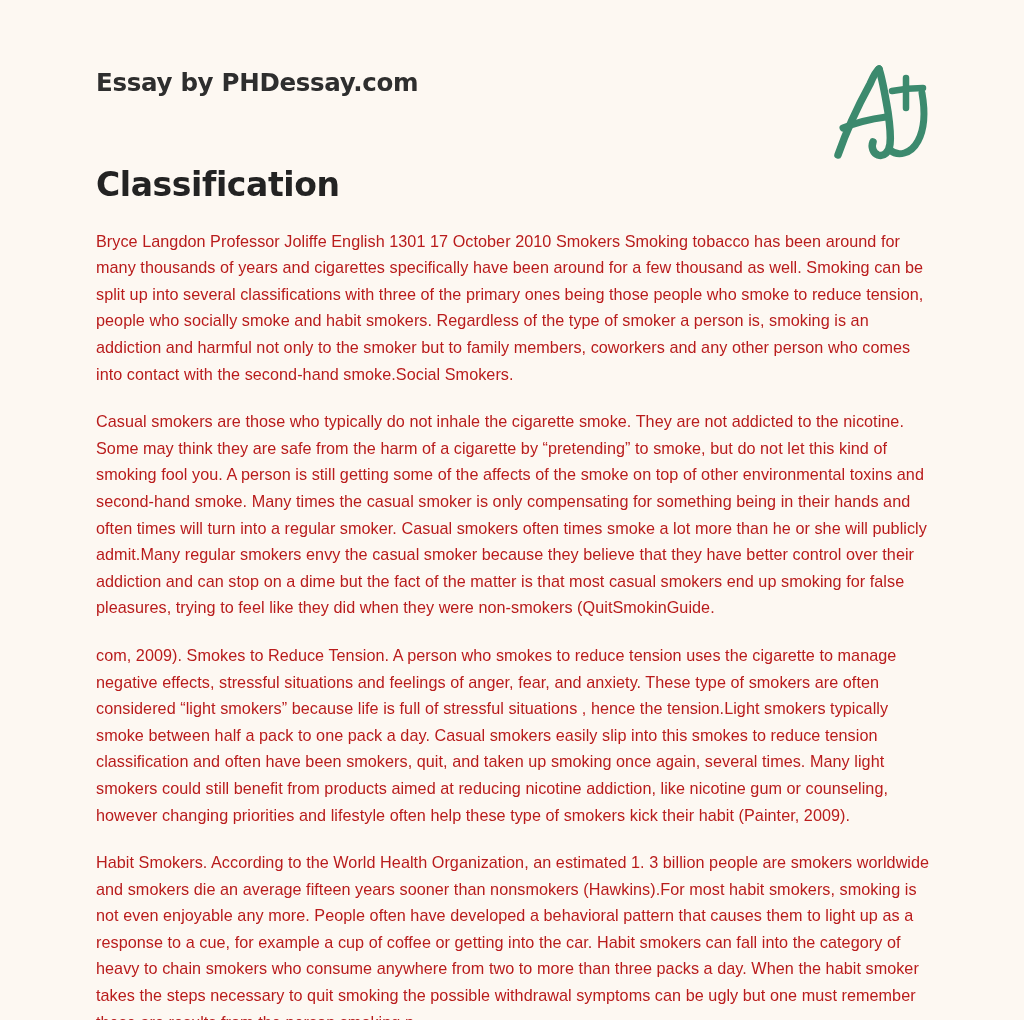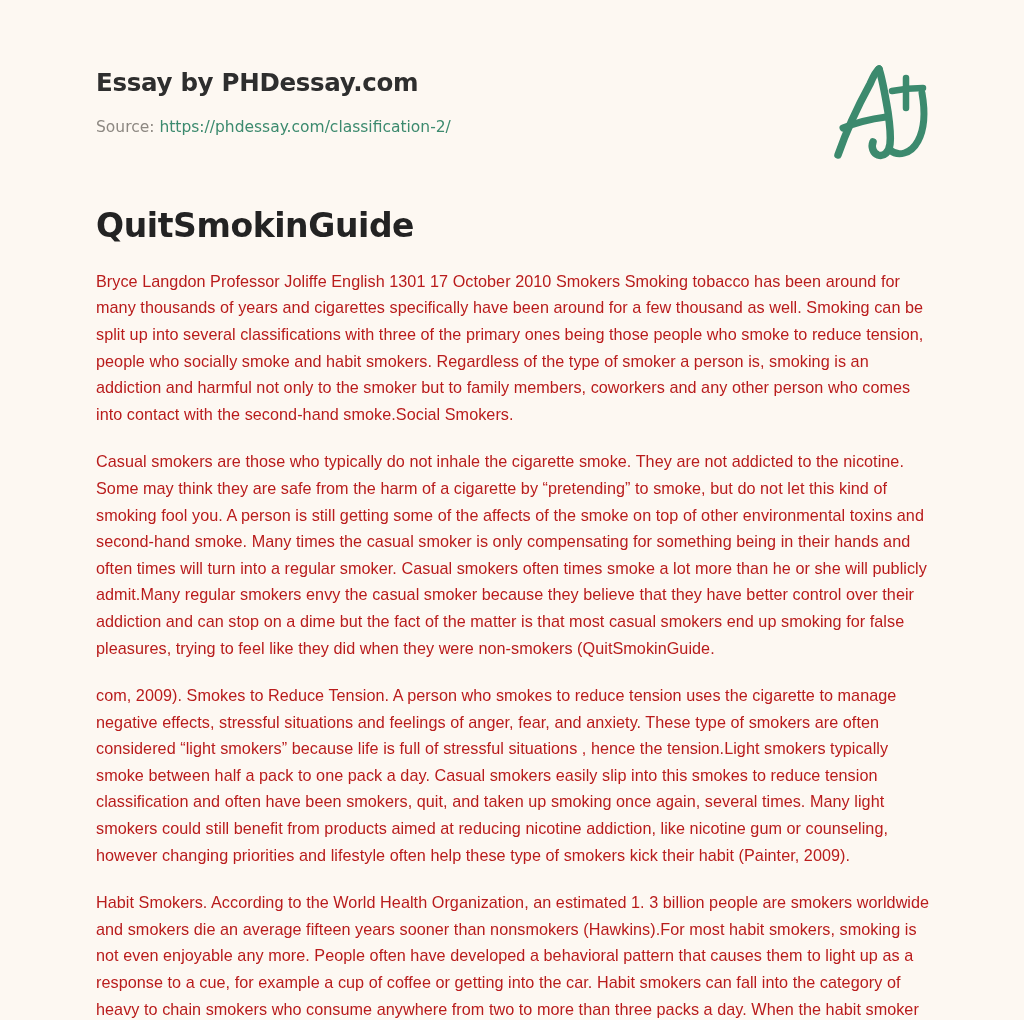--- a/index.html
+++ b/index.html
@@ -113,24 +113,20 @@
   }
 </style>
 </head>
 <body>
 
 <div class="page">
 
   <div class="header">
     <div class="header-left">
       <div class="brand-title">Essay by PHDessay.com</div>
-      <div class="source-line">
-        <span class="source-label">Source:</span>
-        <a class="source-link" href="#">https://phdessay.com/classification-2/</a>
-      </div>
     </div>
   </div>
 
   <div class="logo">
     <svg viewBox="0 0 110 104" xmlns="http://www.w3.org/2000/svg">
       <g fill="none" stroke="#3c8a6e" stroke-linecap="round" stroke-linejoin="round">
 
         <path d="M12 95 C 20 72, 32 46, 44 24 C 47 17, 50 11, 53 9" stroke-width="7.5"></path>
 
         <path d="M53 9 C 56 18, 59 34, 62 52 C 64 66, 65 76, 64 84
@@ -140,21 +136,21 @@
 
         <path d="M80 18 C 80 28, 80 38, 80 48" stroke-width="6.5"></path>
 
         <path d="M66 31 C 76 29, 88 28, 97 28" stroke-width="6.5"></path>
 
         <path d="M96 33 C 99 50, 99 68, 92 81 C 85 94, 72 97, 64 90" stroke-width="7"></path>
       </g>
     </svg>
   </div>
 
-  <h1 class="doc-title">QuitSmokinGuide</h1>
+  <h1 class="doc-title">Classification</h1>
 
   <div class="article">
     <p class="para">Bryce Langdon Professor Joliffe English 1301 17 October 2010 Smokers Smoking tobacco has been around for many thousands of years and cigarettes specifically have been around for a few thousand as well. Smoking can be split up into several classifications with three of the primary ones being those people who smoke to reduce tension, people who socially smoke and habit smokers. Regardless of the type of smoker a person is, smoking is an addiction and harmful not only to the smoker but to family members, coworkers and any other person who comes into contact with the second-hand smoke.Social Smokers.</p>
     <p class="para">Casual smokers are those who typically do not inhale the cigarette smoke. They are not addicted to the nicotine. Some may think they are safe from the harm of a cigarette by “pretending” to smoke, but do not let this kind of smoking fool you. A person is still getting some of the affects of the smoke on top of other environmental toxins and second-hand smoke. Many times the casual smoker is only compensating for something being in their hands and often times will turn into a regular smoker. Casual smokers often times smoke a lot more than he or she will publicly admit.Many regular smokers envy the casual smoker because they believe that they have better control over their addiction and can stop on a dime but the fact of the matter is that most casual smokers end up smoking for false pleasures, trying to feel like they did when they were non-smokers (QuitSmokinGuide.</p>
     <p class="para">com, 2009). Smokes to Reduce Tension. A person who smokes to reduce tension uses the cigarette to manage negative effects, stressful situations and feelings of anger, fear, and anxiety. These type of smokers are often considered “light smokers” because life is full of stressful situations , hence the tension.Light smokers typically smoke between half a pack to one pack a day. Casual smokers easily slip into this smokes to reduce tension classification and often have been smokers, quit, and taken up smoking once again, several times. Many light smokers could still benefit from products aimed at reducing nicotine addiction, like nicotine gum or counseling, however changing priorities and lifestyle often help these type of smokers kick their habit (Painter, 2009).</p>
     <p class="para">Habit Smokers. According to the World Health Organization, an estimated 1. 3 billion people are smokers worldwide and smokers die an average fifteen years sooner than nonsmokers (Hawkins).For most habit smokers, smoking is not even enjoyable any more. People often have developed a behavioral pattern that causes them to light up as a response to a cue, for example a cup of coffee or getting into the car. Habit smokers can fall into the category of heavy to chain smokers who consume anywhere from two to more than three packs a day. When the habit smoker takes the steps necessary to quit smoking the possible withdrawal symptoms can be ugly but one must remember these are results from the person smoking n</p>
   </div>
 
 </div>
 

